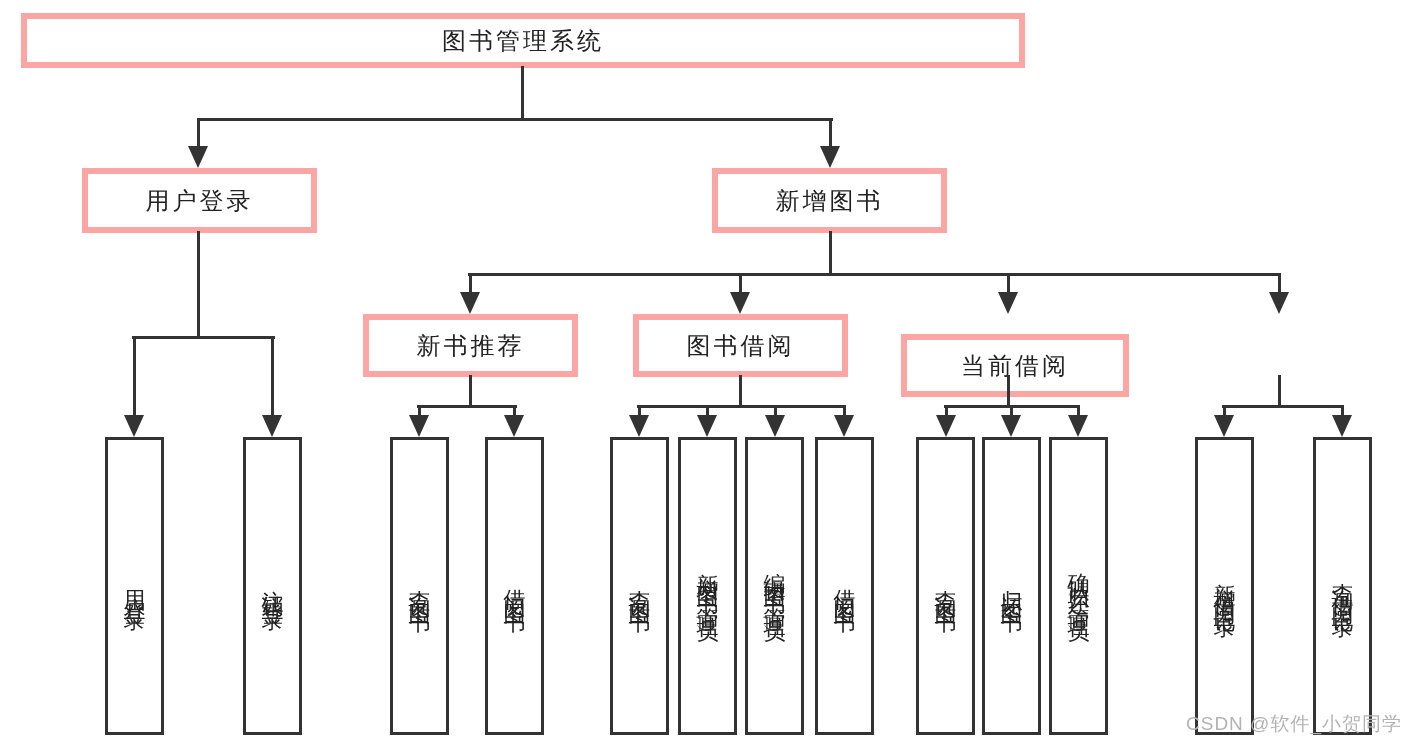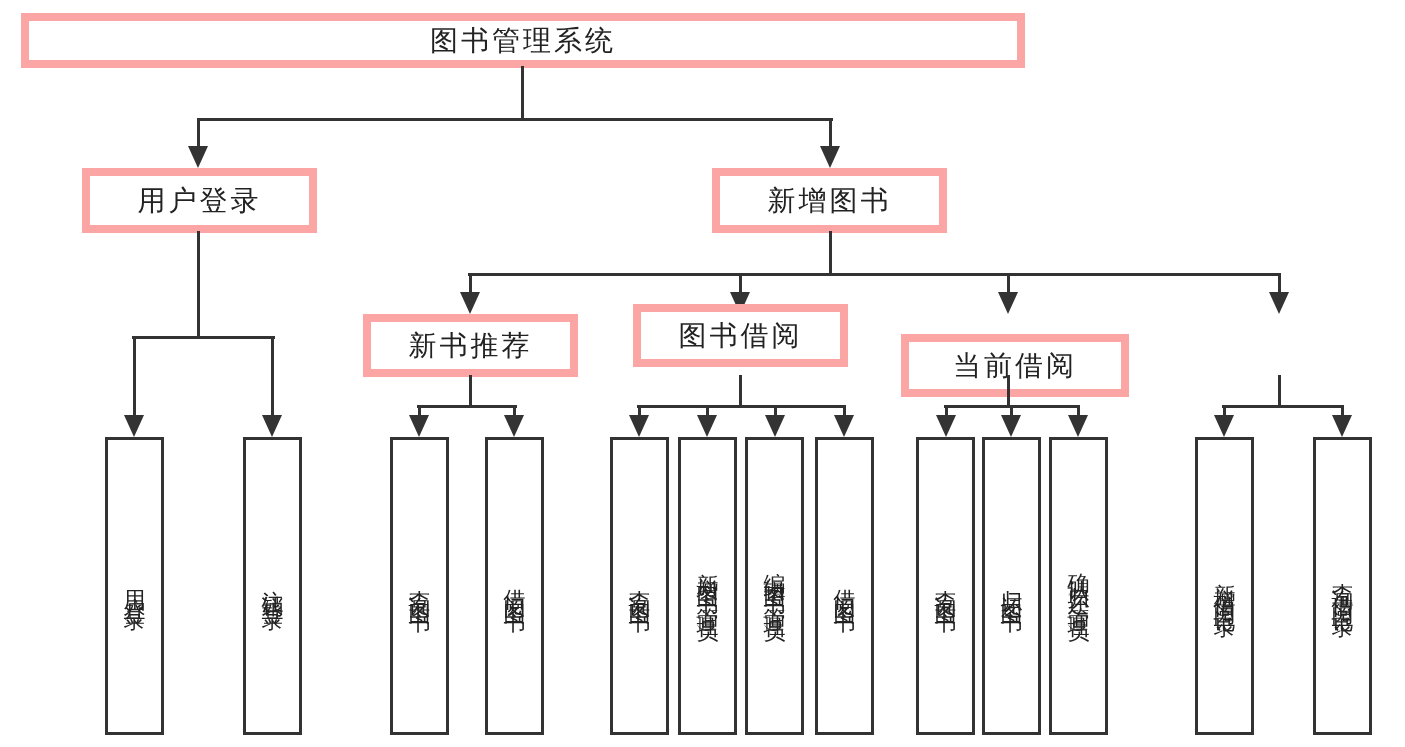--- a/index.html
+++ b/index.html
@@ -12,26 +12,26 @@
     width: 1405px;
     height: 747px;
     background: #ffffff;
     font-family: "Liberation Sans", "DejaVu Sans", sans-serif;
     overflow: hidden;
   }
   
   .box {
     position: absolute;
     box-sizing: border-box;
-    border: 8px solid #fca5a5;
+    border: 6px solid #fca5a5;
     background: #ffffff;
     display: flex;
     align-items: center;
     justify-content: center;
-    font-size: 28px;
+    font-size: 24px;
     letter-spacing: 3px;
     color: #222222;
     white-space: nowrap;
   }
   
   .vbox {
     position: absolute;
     box-sizing: border-box;
     border: 3px solid #333333;
     background: #ffffff;
@@ -143,21 +143,21 @@
       <i class="head"></i>
     </div>
   <div class="arrow" style="left:1269px; top:275px; height:39px;">
       <i class="shaft"></i>
       <i class="head"></i>
     </div>
 
   <div class="box" style="left:363px; top:314px; width:215px; height:63px;align-items:center;">
     <span>新书推荐</span>
   </div>
-  <div class="box" style="left:633px; top:304px; width:215px; height:63px;">
+  <div class="box" style="left:633px; top:314px; width:215px; height:63px;">
     <span>图书借阅</span>
   </div>
   <div class="box" style="left:901px; top:314px; width:228px; height:63px;margin-top:20px;">
     <span>当前借阅</span>
   </div>
 
   <div class="vline" style="left:469px; top:375px; height:33px;"></div>
   <div class="hline" style="left:417px; top:405px; width:100px;"></div>
   <div class="arrow" style="left:409px; top:407px; height:30px;">
       <i class="shaft"></i>
@@ -250,14 +250,15 @@
     <span class="vtext">确认归还（管理员）</span>
   </div>
 
   <div class="vbox" style="left:1195px;">
     <span class="vtext">新增借阅记录</span>
   </div>
   <div class="vbox" style="left:1313px;">
     <span class="vtext">查询借阅记录</span>
   </div>
 
+  <div class="watermark">CSDN @软件_小贺同学</div>
 
 </div>
 
 </body></html>

